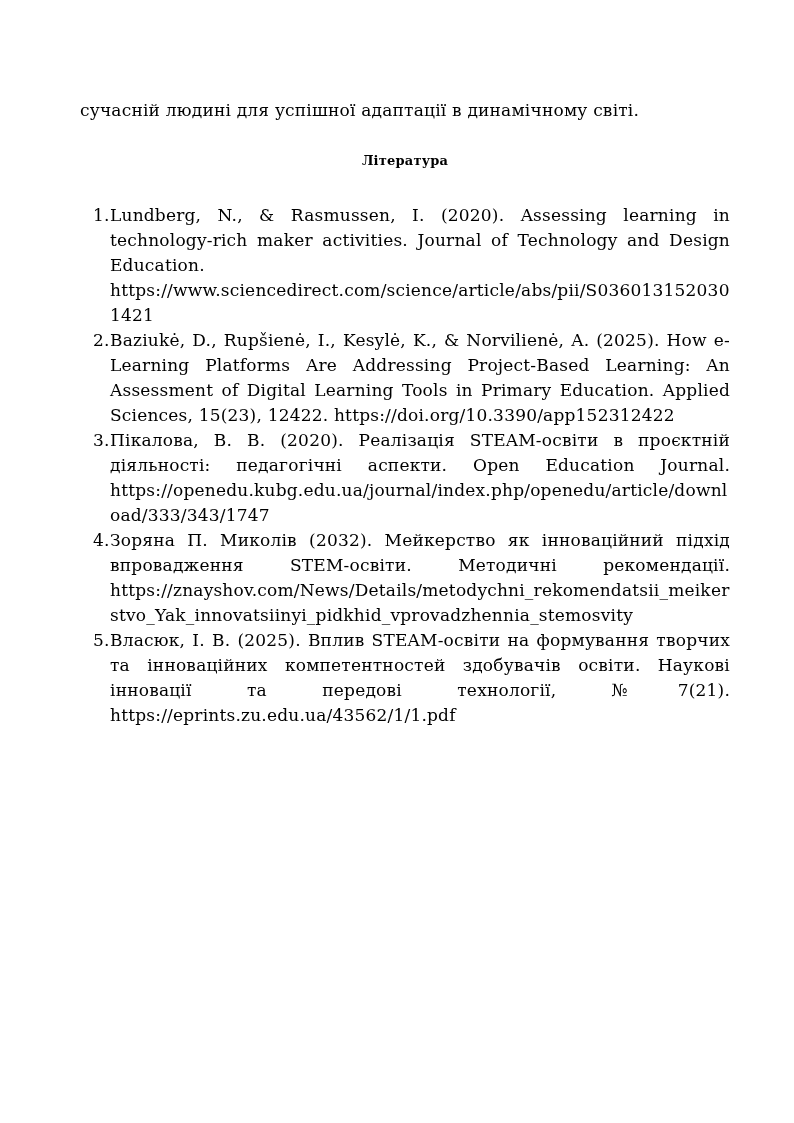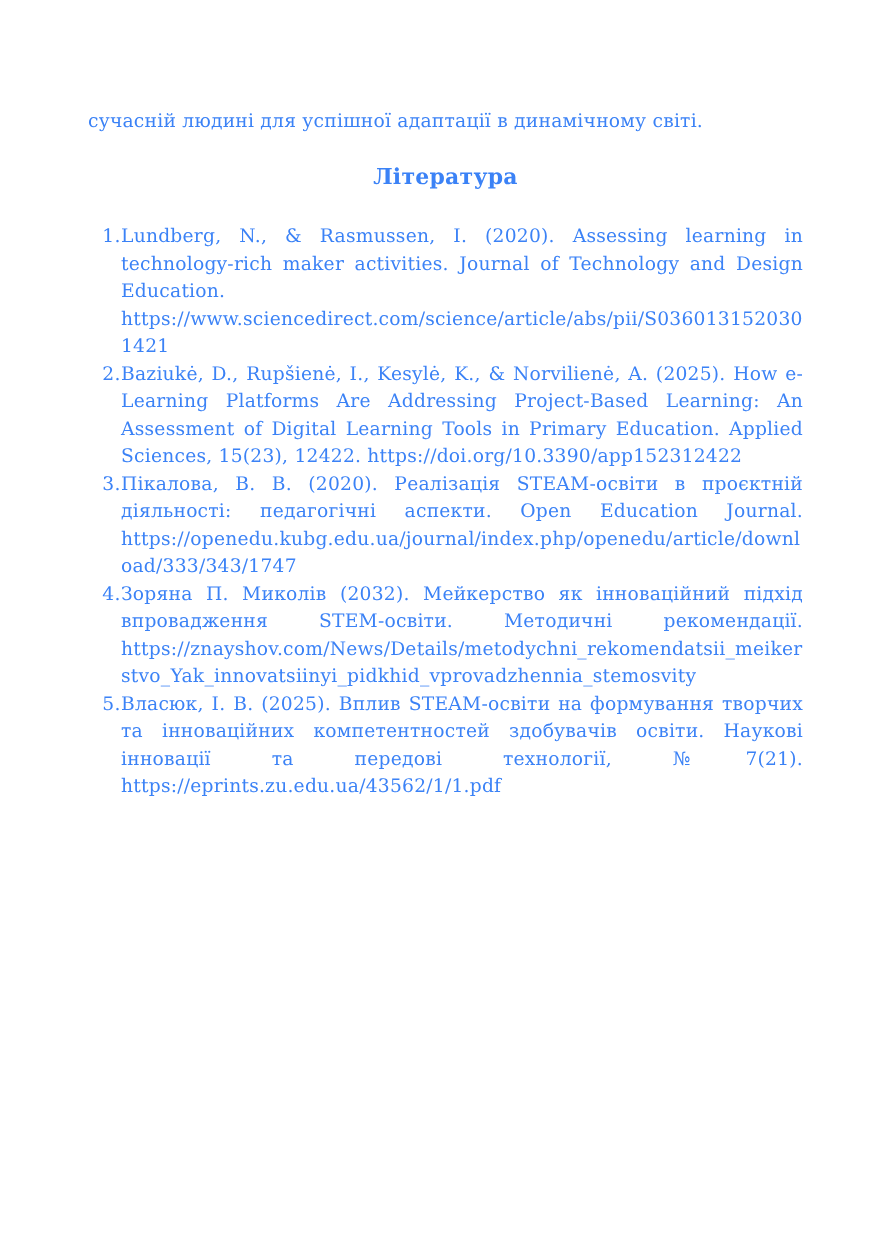--- a/index.html
+++ b/index.html
@@ -5,40 +5,40 @@
   html, body {
     margin: 0;
     padding: 0;
     background: #ffffff;
   }
   .page {
     position: relative;
     width: 794px;
     height: 1123px;
     background: #ffffff;
-    color: #3b82f6;
+    color: #000000;
     font-family: "DejaVu Serif", "Liberation Serif", serif;
     overflow: hidden;
   }
   .content {
     position: absolute;
     left: 80px;
     top: 98px;
     width: 650px;
     font-size: 17px;
     line-height: 25px;
     letter-spacing: 0.2px;
   }
   .intro {
     margin: 0;
     text-align: justify;
   }
   .heading {
     margin: 25px 0 30px 0;
-    font-size: 20px;
+    font-size: 13px;
     line-height: 25px;
     font-weight: bold;
     text-align: center;
   }
   .ref-list {
     margin: 0;
     padding: 0;
     list-style: none;
   }
   .ref-item {

